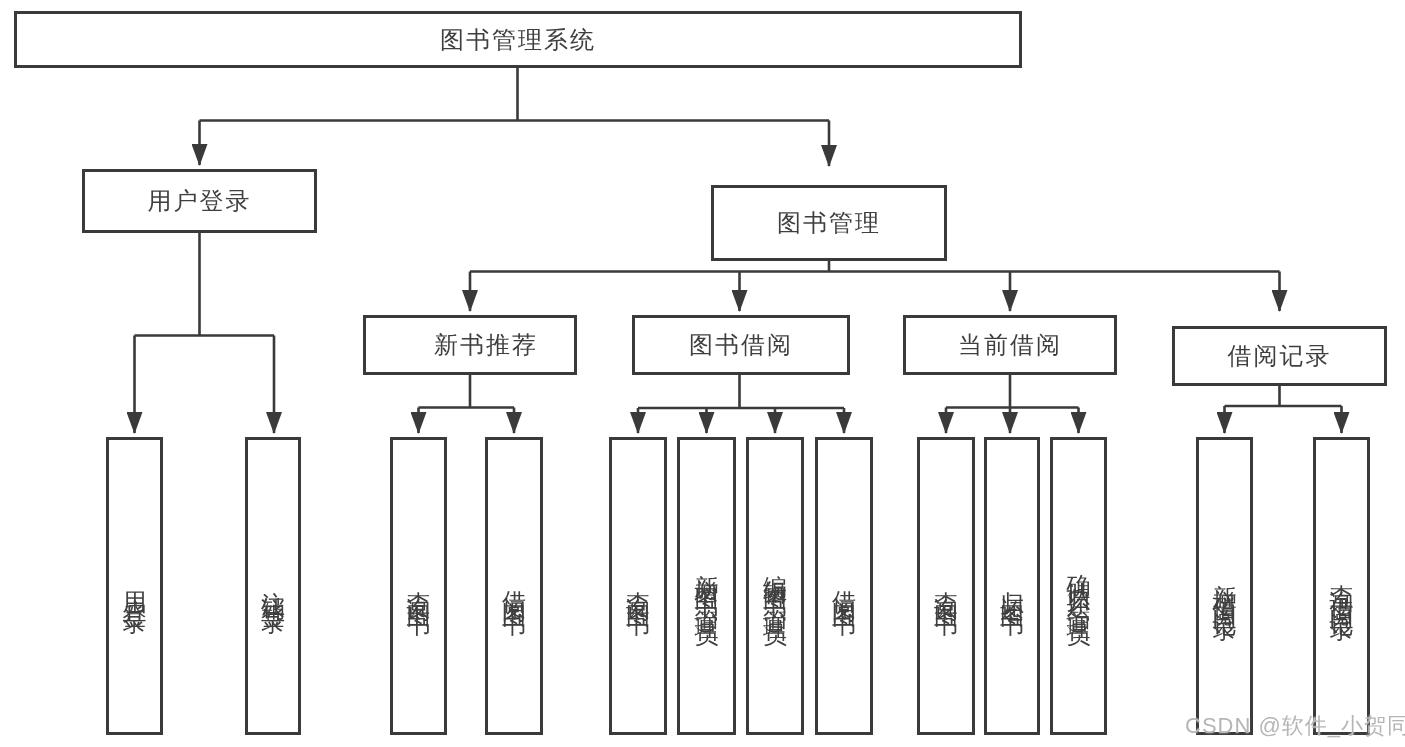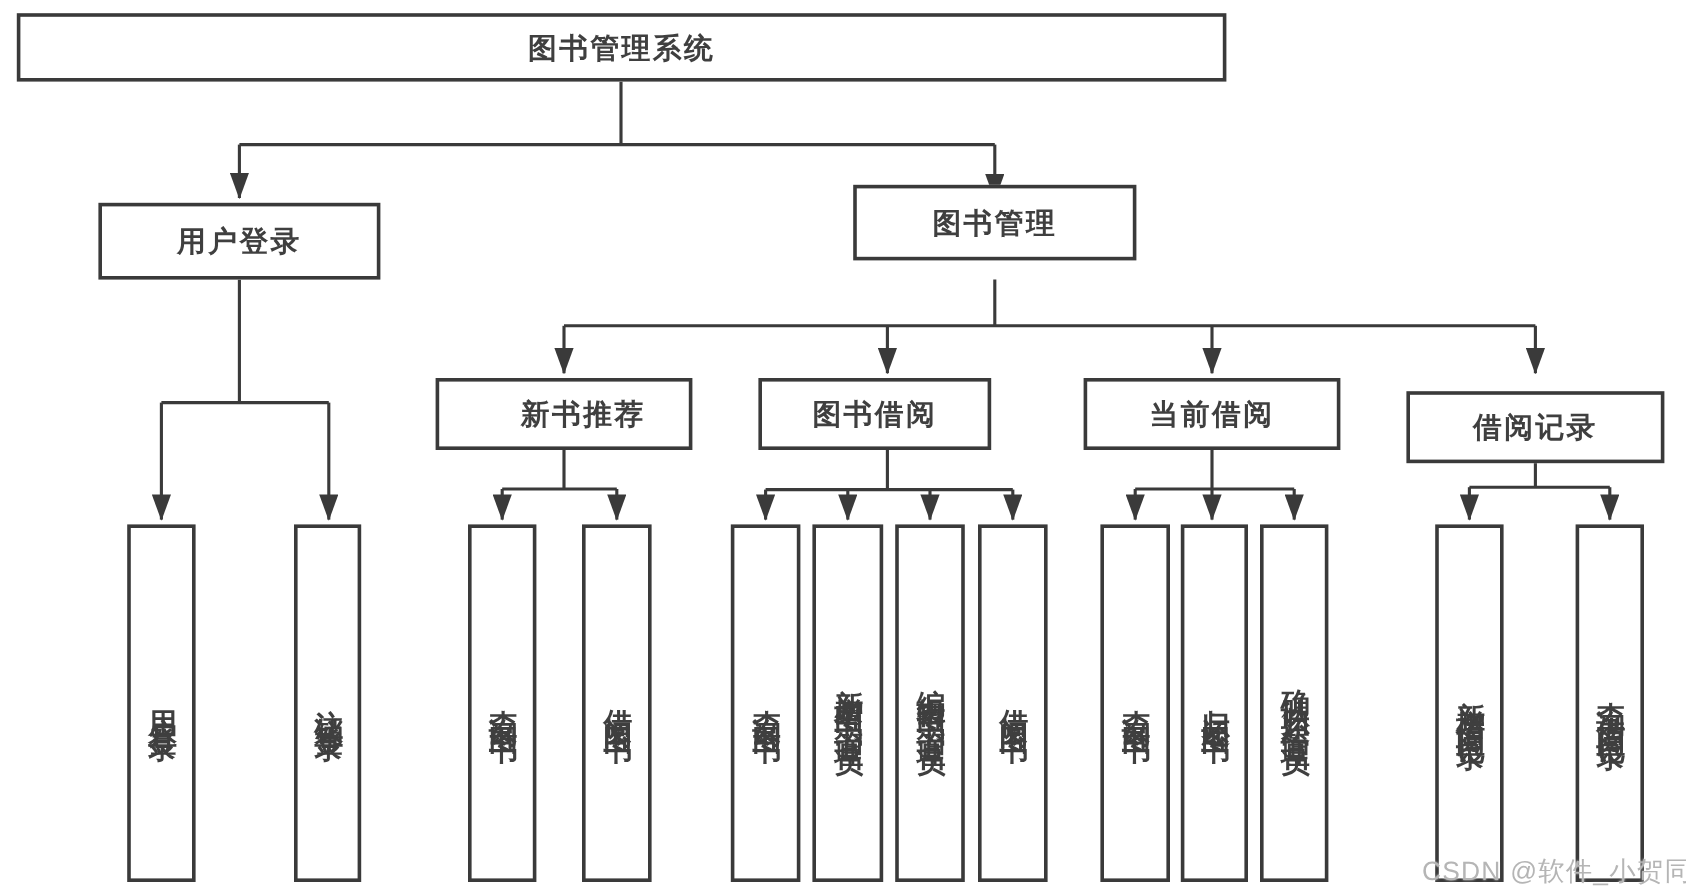--- a/index.html
+++ b/index.html
@@ -20,21 +20,20 @@
   .connectors .line{fill:none;stroke:var(--line);stroke-width:2.6px;}
   .arrowhead{fill:var(--line);}
   .node{
     position:absolute;
     box-sizing:border-box;
     background:#fff;
     border:3px solid var(--line);
     display:flex;align-items:center;justify-content:center;
     color:var(--text);
     z-index:2;
-    font-weight:bold;
   }
   .hbox .label{
     font-size:24px;
     letter-spacing:2px;
     white-space:nowrap;
   }
   .vbox .label{
     writing-mode:vertical-rl;
     text-orientation:mixed;
     font-size:24px;
@@ -99,28 +98,28 @@
     <path class="line" d="M1341.5,406 V433" marker-end="url(#arrow)"></path>
   </svg>
 
   <div class="node hbox" style="left:14px;top:11px;width:1008px;height:57px;">
     <span class="label">图书管理系统</span>
   </div>
 
   <div class="node hbox" style="left:82px;top:169px;width:235px;height:64px;">
     <span class="label">用户登录</span>
   </div>
-  <div class="node hbox" style="left:711px;top:154px;width:236px;height:63px;text-align:center;">
+  <div class="node hbox" style="left:711px;top:185px;width:236px;height:76px;text-align:center;">
     <span class="label">图书管理</span>
   </div>
 
   <div class="node hbox" style="left:363px;top:315px;width:214px;height:60px;padding-left:32px;">
     <span class="label">新书推荐</span>
   </div>
-  <div class="node hbox" style="left:632px;top:315px;width:194px;height:60px;">
+  <div class="node hbox" style="left:632px;top:315px;width:218px;height:60px;">
     <span class="label">图书借阅</span>
   </div>
   <div class="node hbox" style="left:903px;top:315px;width:214px;height:60px;">
     <span class="label">当前借阅</span>
   </div>
   <div class="node hbox" style="left:1172px;top:326px;width:215px;height:60px;">
     <span class="label">借阅记录</span>
   </div>
 
   <div class="node vbox" style="left:106px;top:437px;width:57px;height:298px;">

